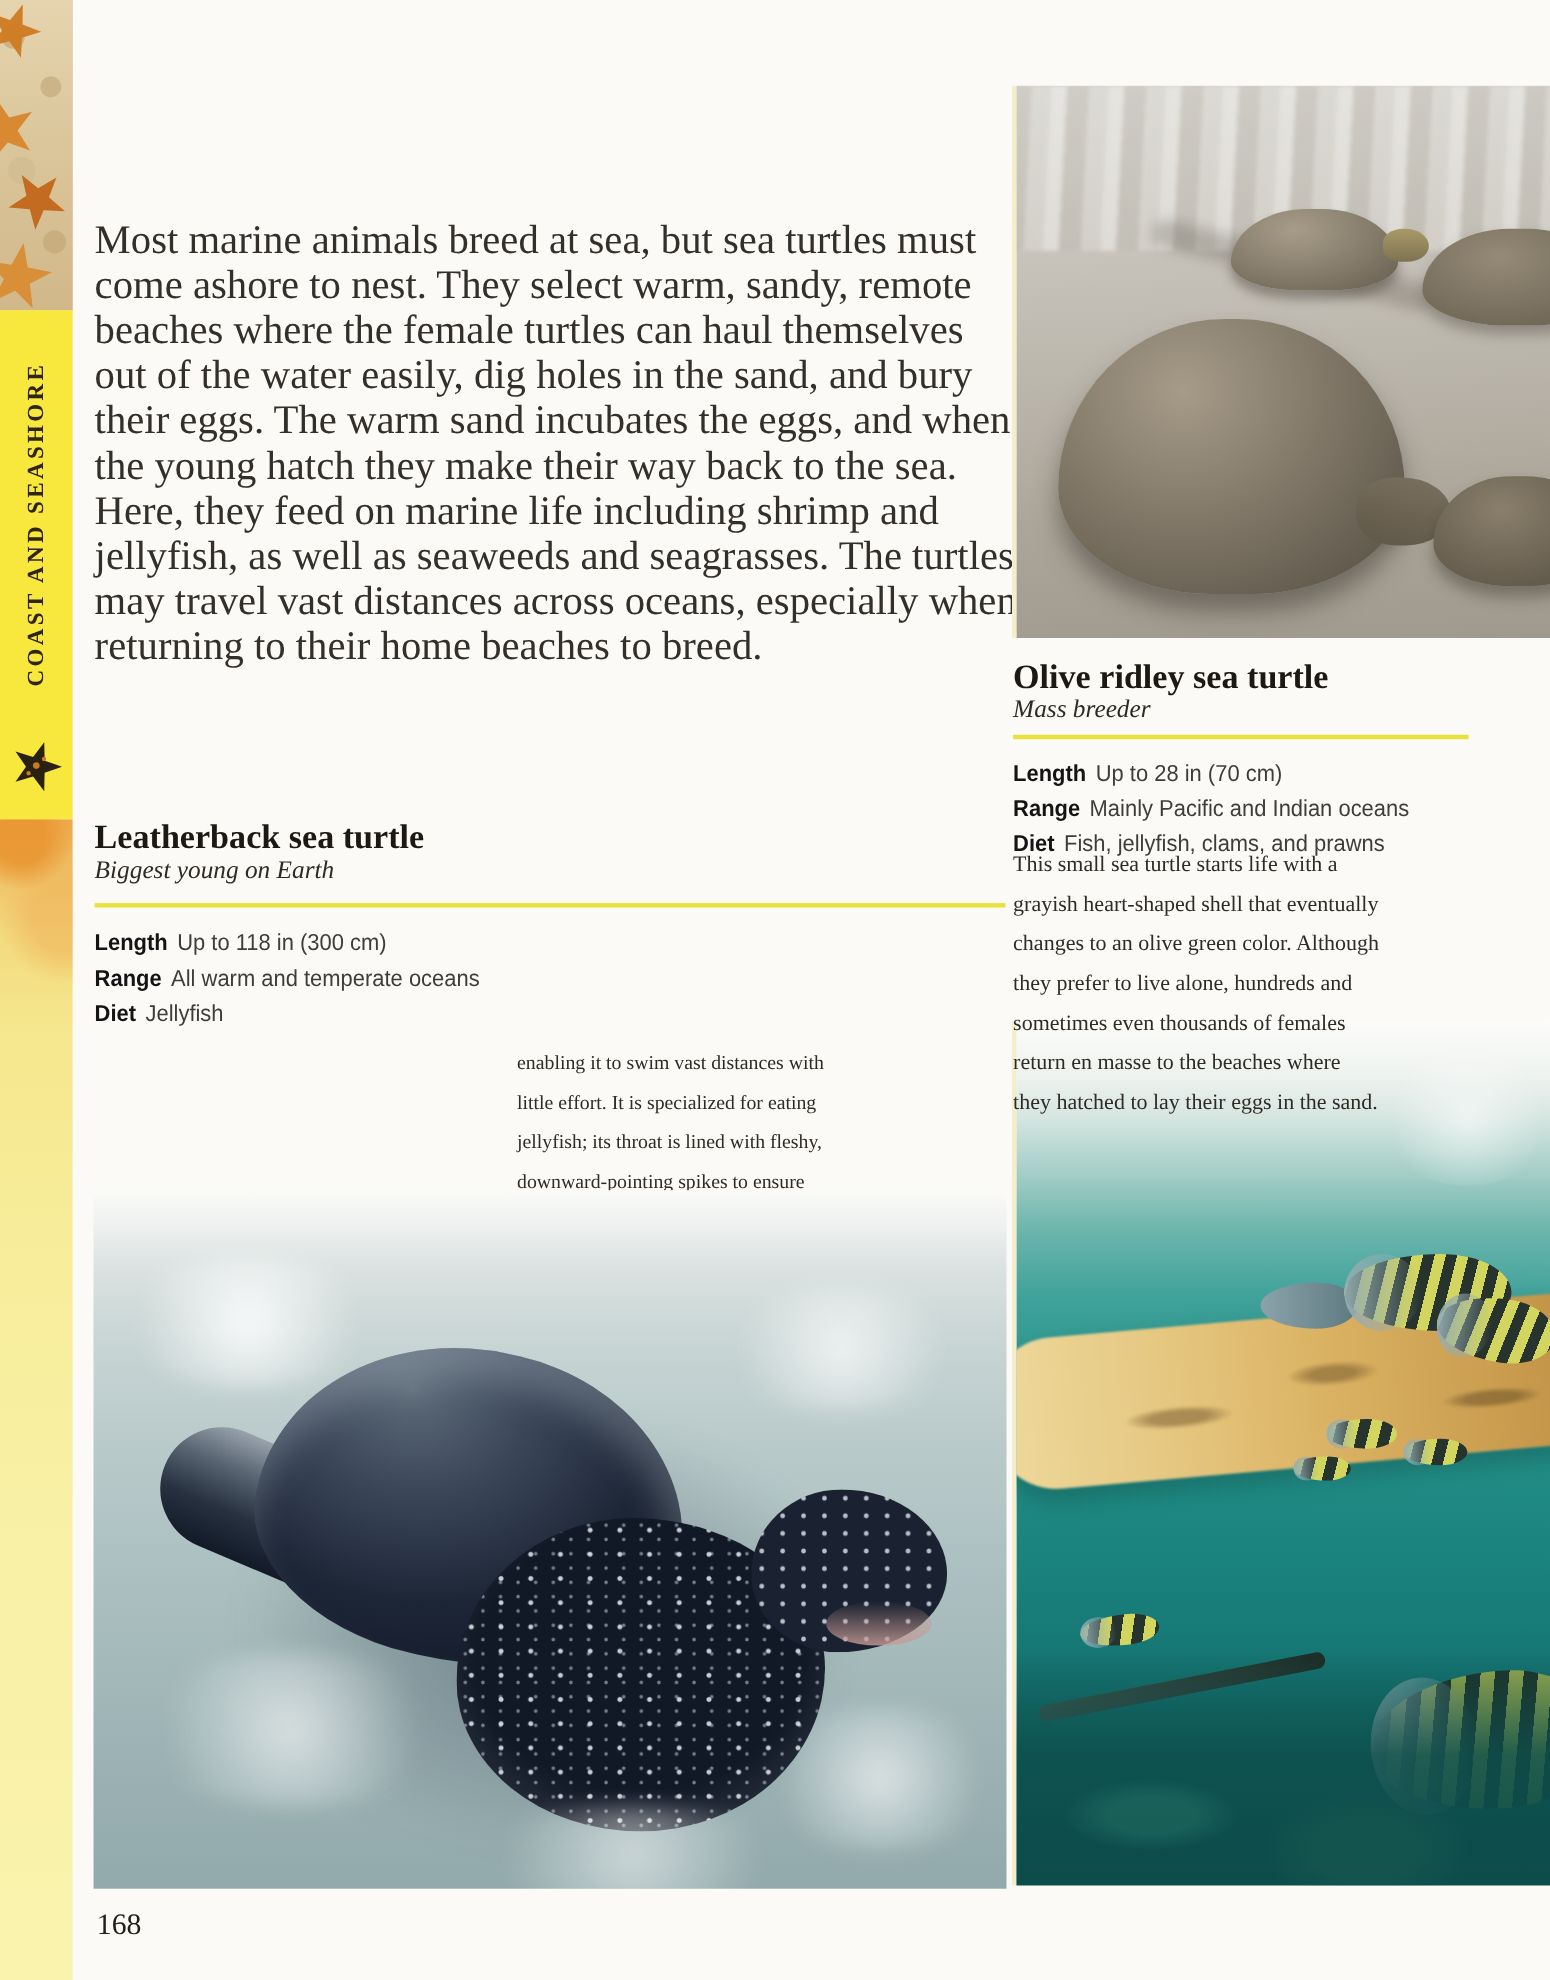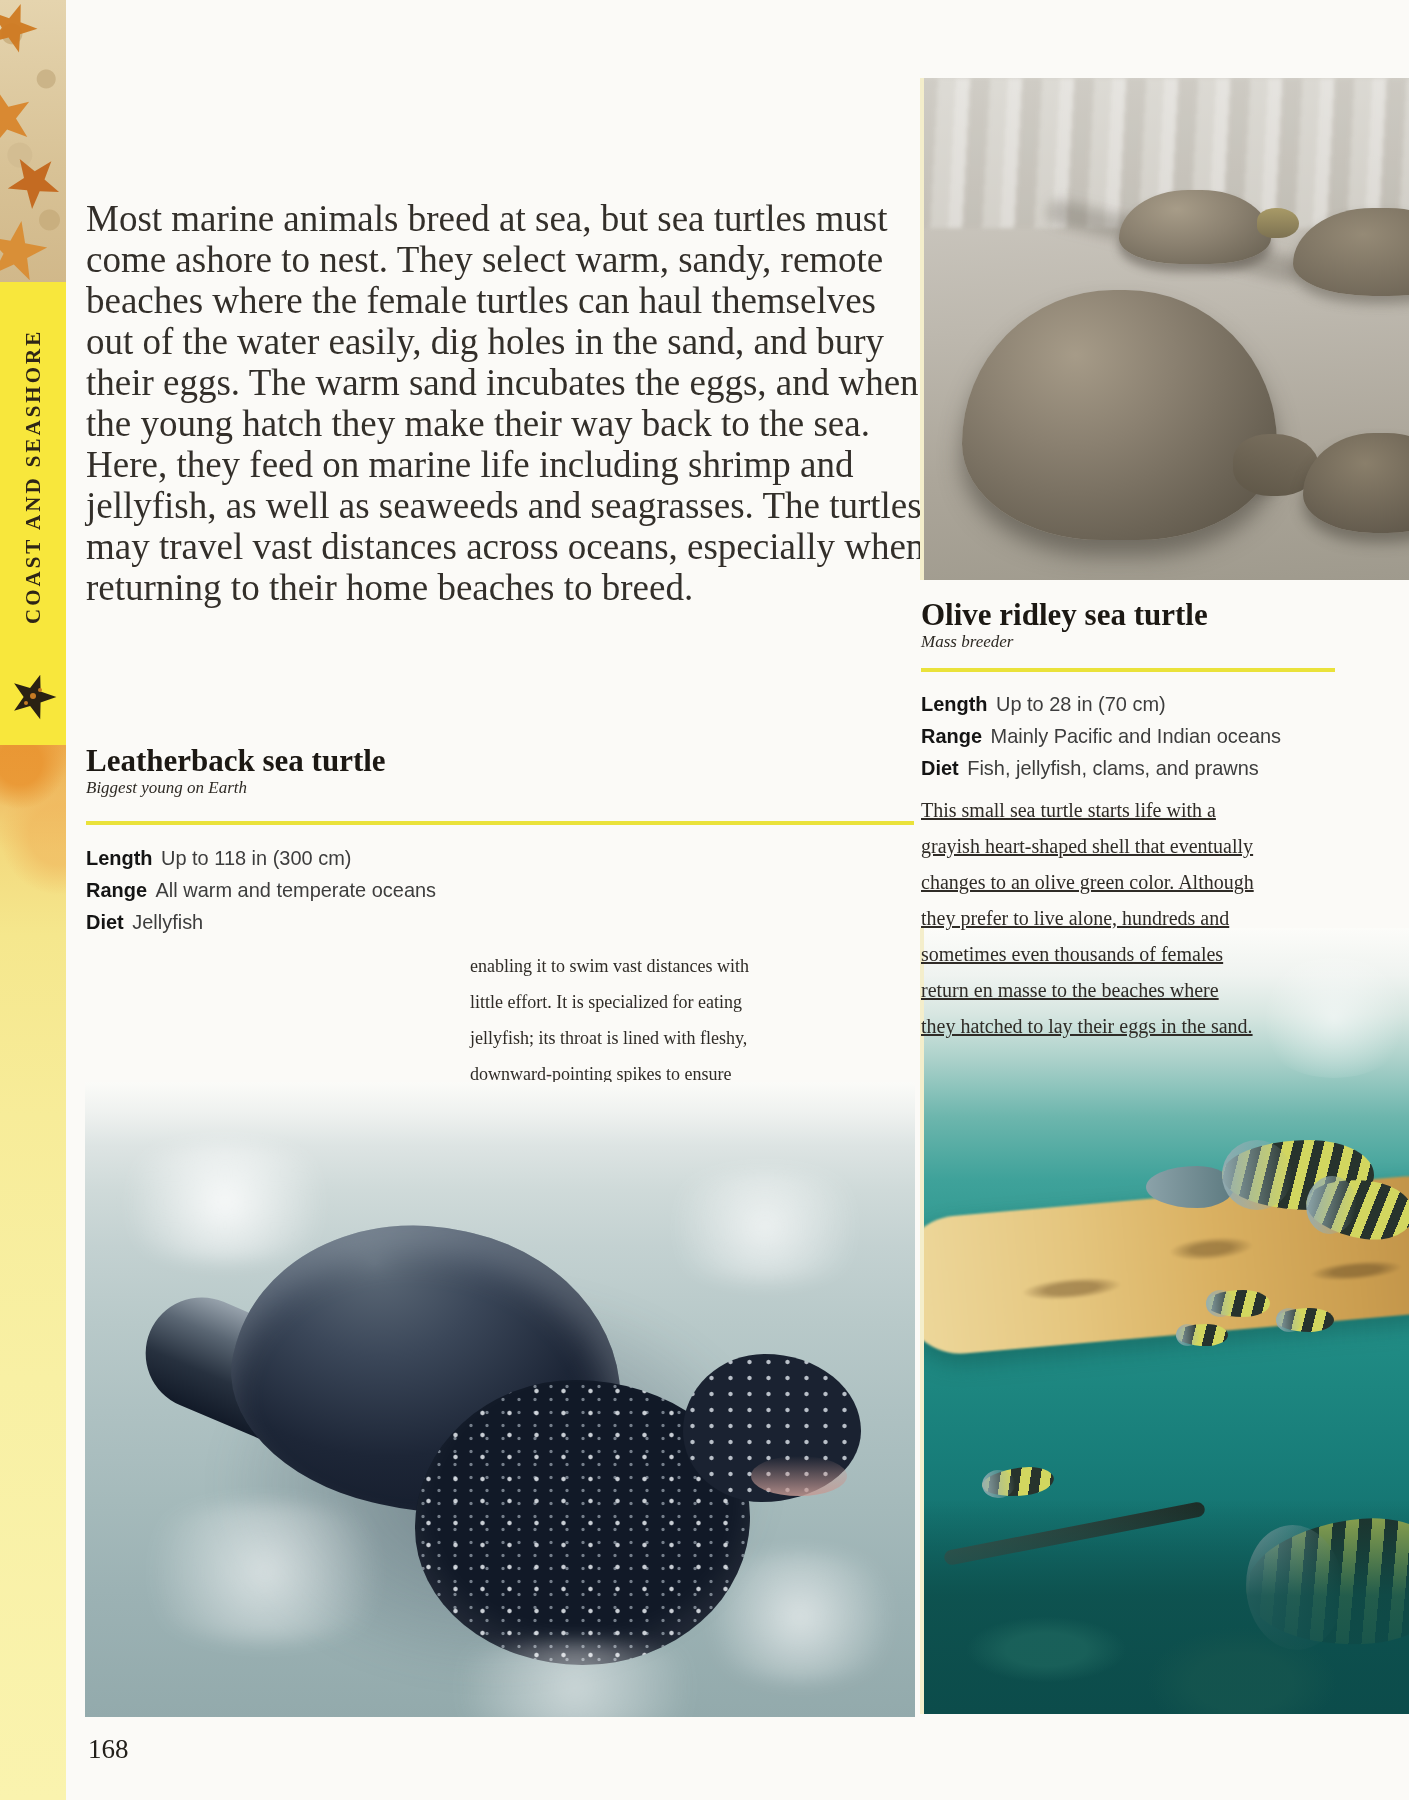--- a/index.html
+++ b/index.html
@@ -38,21 +38,21 @@
     background:
       radial-gradient(circle at 30% 18px, rgba(233,148,48,.85) 22px, rgba(233,148,48,0) 46px),
       radial-gradient(circle at 90% 90px, rgba(240,180,90,.6) 30px, rgba(240,180,90,0) 60px),
       linear-gradient(180deg,#eda849 0%, #f0c269 5%, #f3da7f 10%, #f5e78d 18%, #f7ec99 35%, #f8f0a4 60%, #faf3ae 100%);
   }
 
   
   .title { left:84px; top:56px; font-size:94px; line-height:1; color:#181410; letter-spacing:-1px; }
   .intro { left:86px; top:198px; width:810px; font-size:37px; line-height:41px; color:#332f2a; white-space:pre; }
   h2.spec { margin:0; font-size:31px; line-height:1.1; color:#1c1813; font-weight:bold; font-family:"Liberation Serif", serif; }
-  .tagline { font-size:17px; font-style:italic; color:#2e2a24; }
+  .tagline { font-size:23px; font-style:italic; color:#2e2a24; }
   .rule { height:4px; background:#eae23a; }
   .facts { font-family:"Liberation Sans", sans-serif; font-size:21px; line-height:32px; color:#3d3d3d; transform:scaleX(.95); transform-origin:left top; white-space:nowrap; }
   .facts b { color:#141414; margin-right:9px; }
   .bodytext { font-size:18px; line-height:36px; color:#2f2b26; white-space:pre; }
   .bodytext.or { font-size:20px; }
   .pagenum { left:88px; top:1734px; font-size:27px; color:#23201b; }
 
   
   .beach {
     left:920px; top:78px; width:489px; height:502px; overflow:hidden;
@@ -249,21 +249,21 @@
     <div class="tagline">Mass breeder</div>
   </div>
   <div class="abs rule" style="left:921px; top:668px; width:414px;"></div>
 
   <div class="abs facts" style="left:921px; top:688px;">
     <div><b>Length</b><span>Up to 28 in (70 cm)</span></div>
     <div><b>Range</b><span>Mainly Pacific and Indian oceans</span></div>
     <div><b>Diet</b><span>Fish, jellyfish, clams, and prawns</span></div>
   </div>
 
-  <div class="abs bodytext or" style="left:921px; top:792px; width:430px; z-index:3;text-decoration:underline;">This small sea turtle starts life with a
+  <div class="abs bodytext or" style="left:921px; top:768px; width:430px; z-index:3;">This small sea turtle starts life with a
 grayish heart-shaped shell that eventually
 changes to an olive green color. Although
 they prefer to live alone, hundreds and
 sometimes even thousands of females
 return en masse to the beaches where
 they hatched to lay their eggs in the sand.</div>
 
   <div class="abs underwater">
     <div class="glow" style="left:330px; top:30px; width:160px; height:120px;"></div>
     <div class="sandband"></div>

